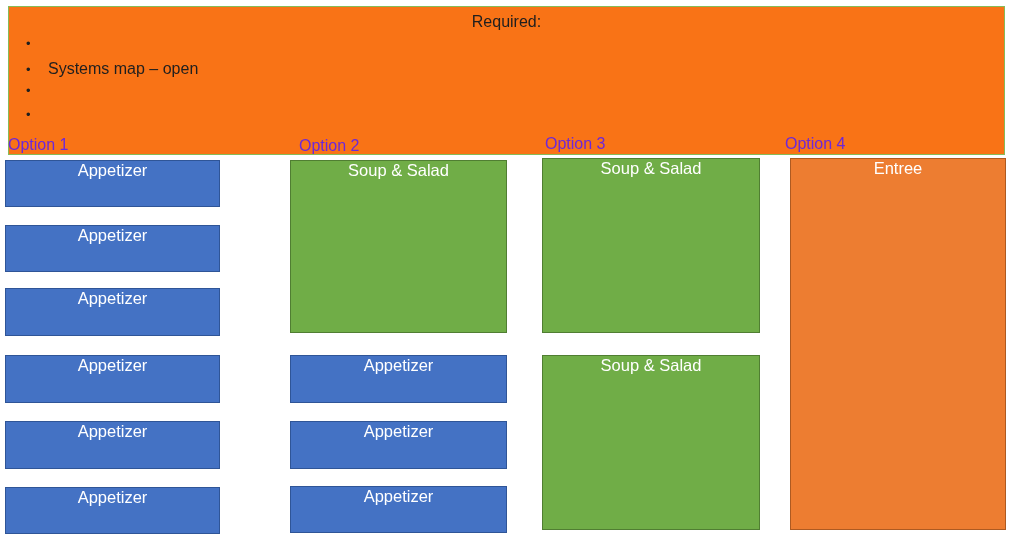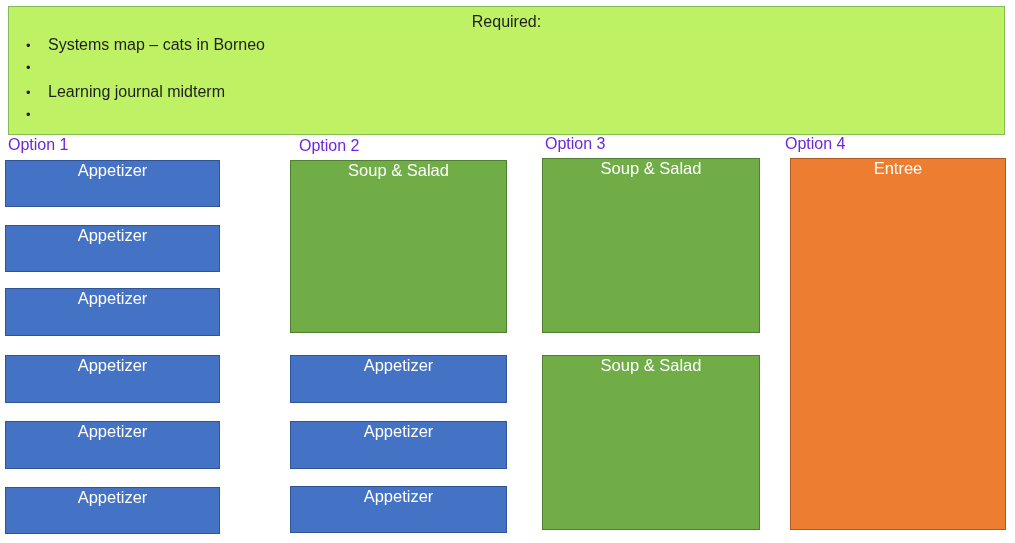--- a/index.html
+++ b/index.html
@@ -15,24 +15,24 @@
     background: #ffffff;
     overflow: hidden;
     color: #1f1f1f;
   }
   
   .required-box {
     position: absolute;
     left: 8px;
     top: 6px;
     width: 997px;
-    height: 129px;
+    height: 149px;
     border: 1.5px solid #87bb58;
     box-sizing: border-box;
-    background: #bef264;
+    background: #f97316;
   }
   .required-title {
     position: absolute;
     left: 0;
     top: 6px;
     width: 100%;
     text-align: center;
     font-size: 16px;
     color: #1f1f1f;
   }
@@ -90,28 +90,27 @@
 </head>
 <body>
 
 <div class="slide">
 
   <div class="required-box">
     <div class="required-title">Required:</div>
     <ul class="required-list">
       <li>
         <span class="bullet">•</span>
-        <span>Systems map – cats in Borneo</span>
       </li>
       <li>
         <span class="bullet">•</span>
+        <span>Systems map – open</span>
       </li>
       <li>
         <span class="bullet">•</span>
-        <span>Learning journal midterm</span>
       </li>
       <li>
         <span class="bullet">•</span>
       </li>
     </ul>
   </div>
 
   <div class="col-header h1">Option 1</div>
   <div class="col-header h2">Option 2</div>
   <div class="col-header h3">Option 3</div>

